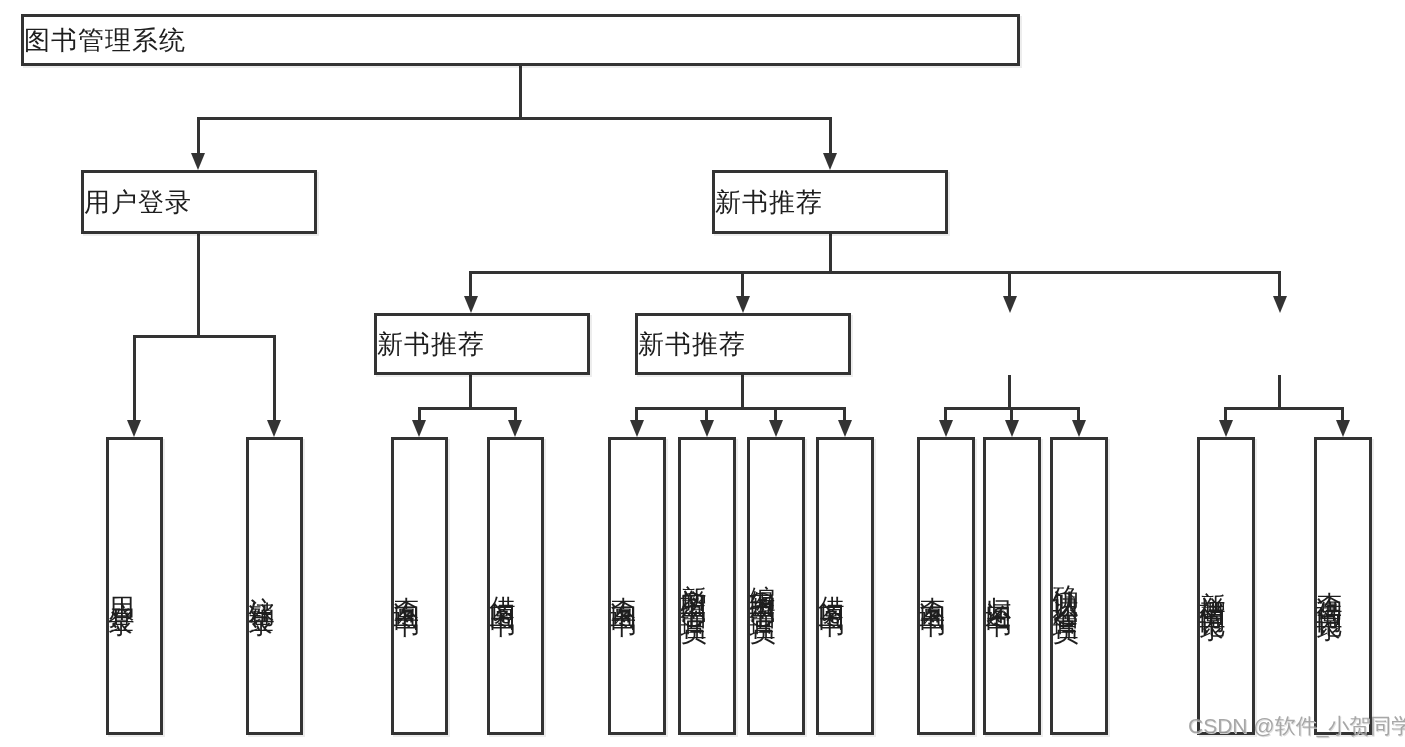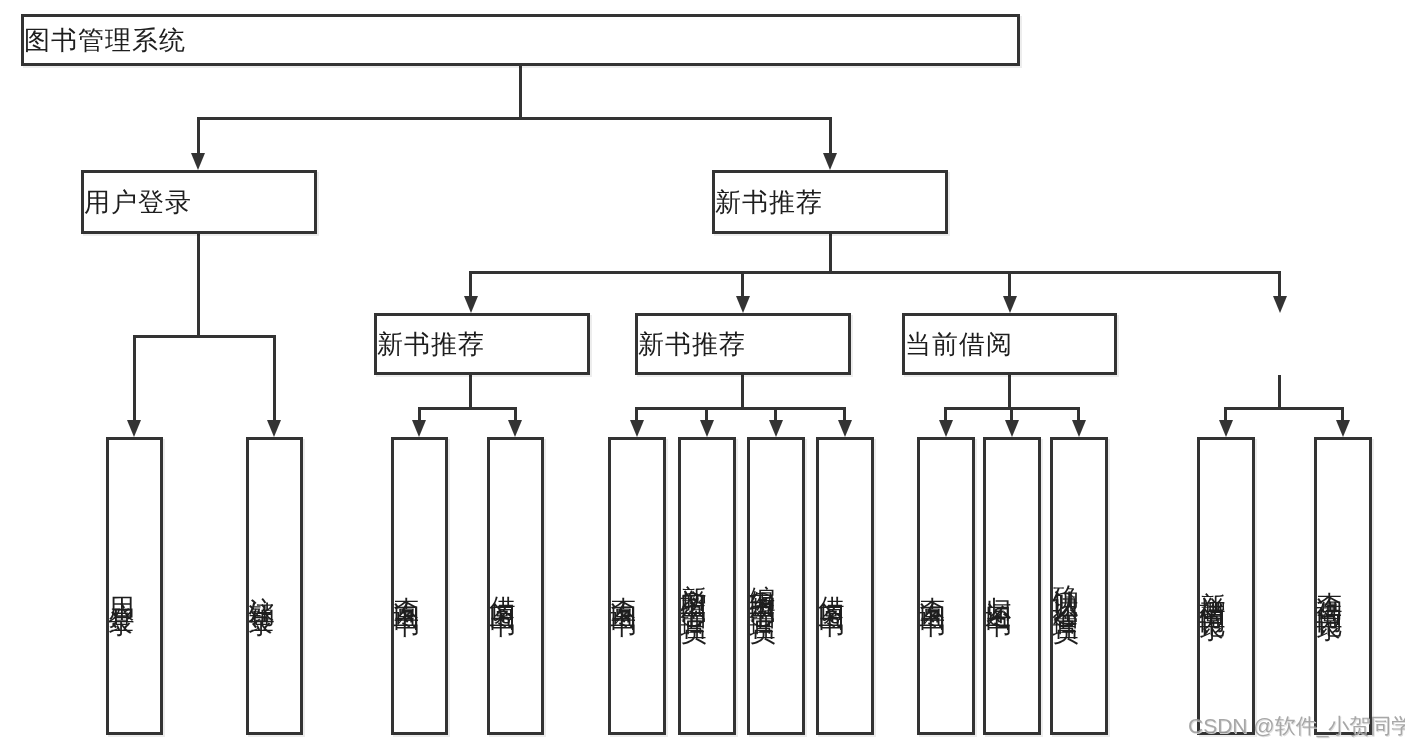--- a/index.html
+++ b/index.html
@@ -106,23 +106,20 @@
   <div class="box" style="left:712px;top:170px;width:236px;height:64px">
     <span class="label">新书推荐</span>
   </div>
 
   <div class="box" style="left:374px;top:313px;width:216px;height:62px">
     <span class="label">新书推荐</span>
   </div>
   <div class="box" style="left:635px;top:313px;width:216px;height:62px">
     <span class="label">新书推荐</span>
   </div>
-  <div class="box" style="left:902px;top:313px;width:215px;height:62px">
-    <span class="label">当前借阅</span>
-  </div>
 
   <div class="box" style="left:106px;top:437px;width:57px;height:298px">
     <span class="vtext">用户登录</span>
   </div>
   <div class="box" style="left:246px;top:437px;width:57px;height:298px">
     <span class="vtext">注销登录</span>
   </div>
 
   <div class="box" style="left:391px;top:437px;width:57px;height:298px">
     <span class="vtext">查询图书</span>

